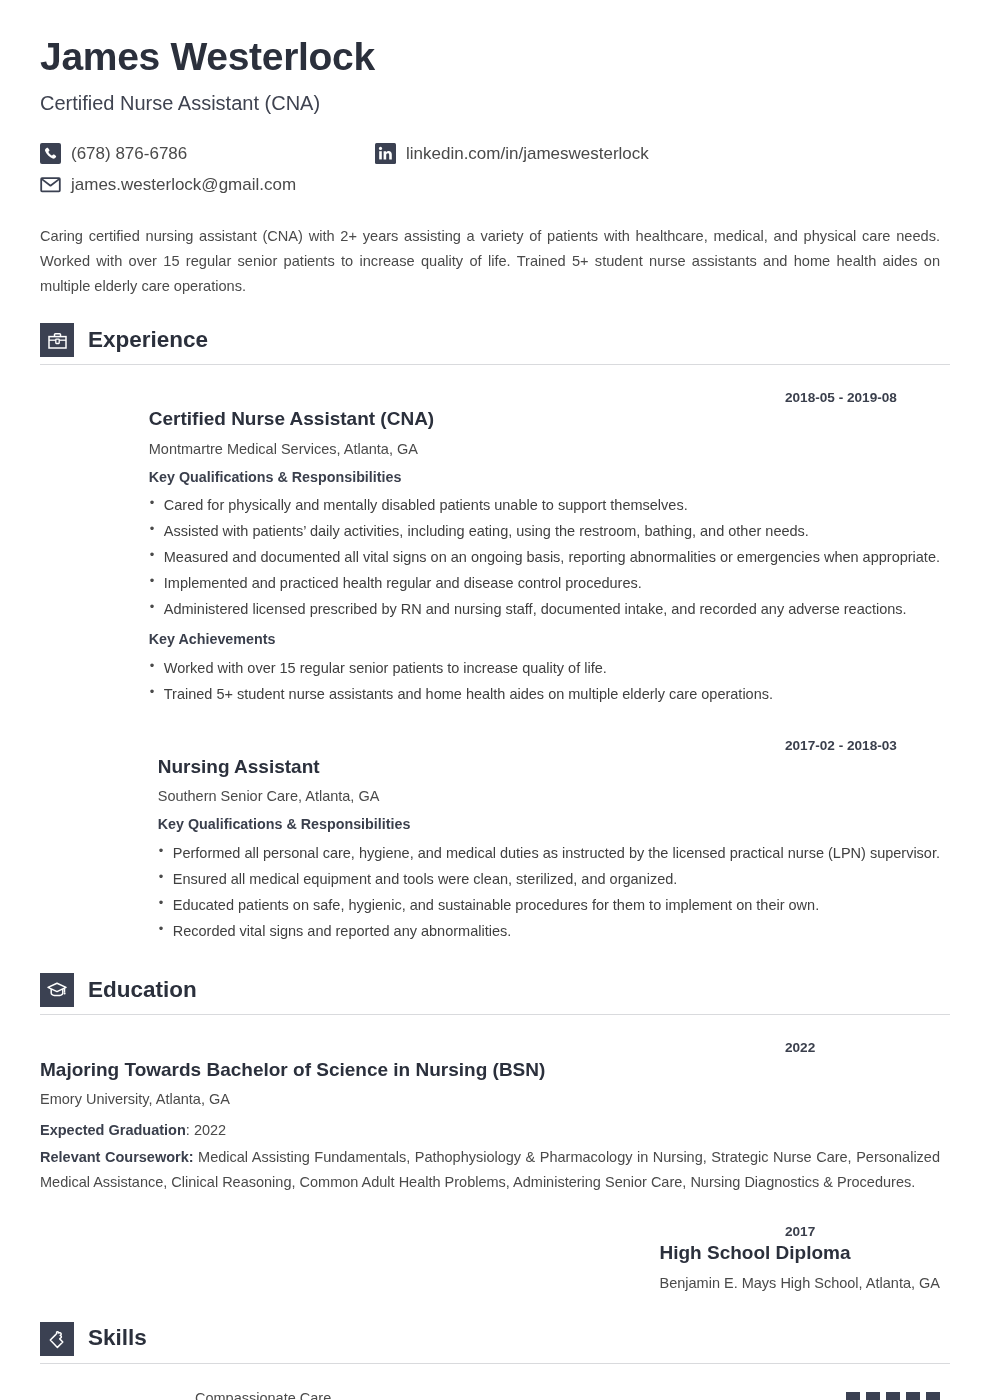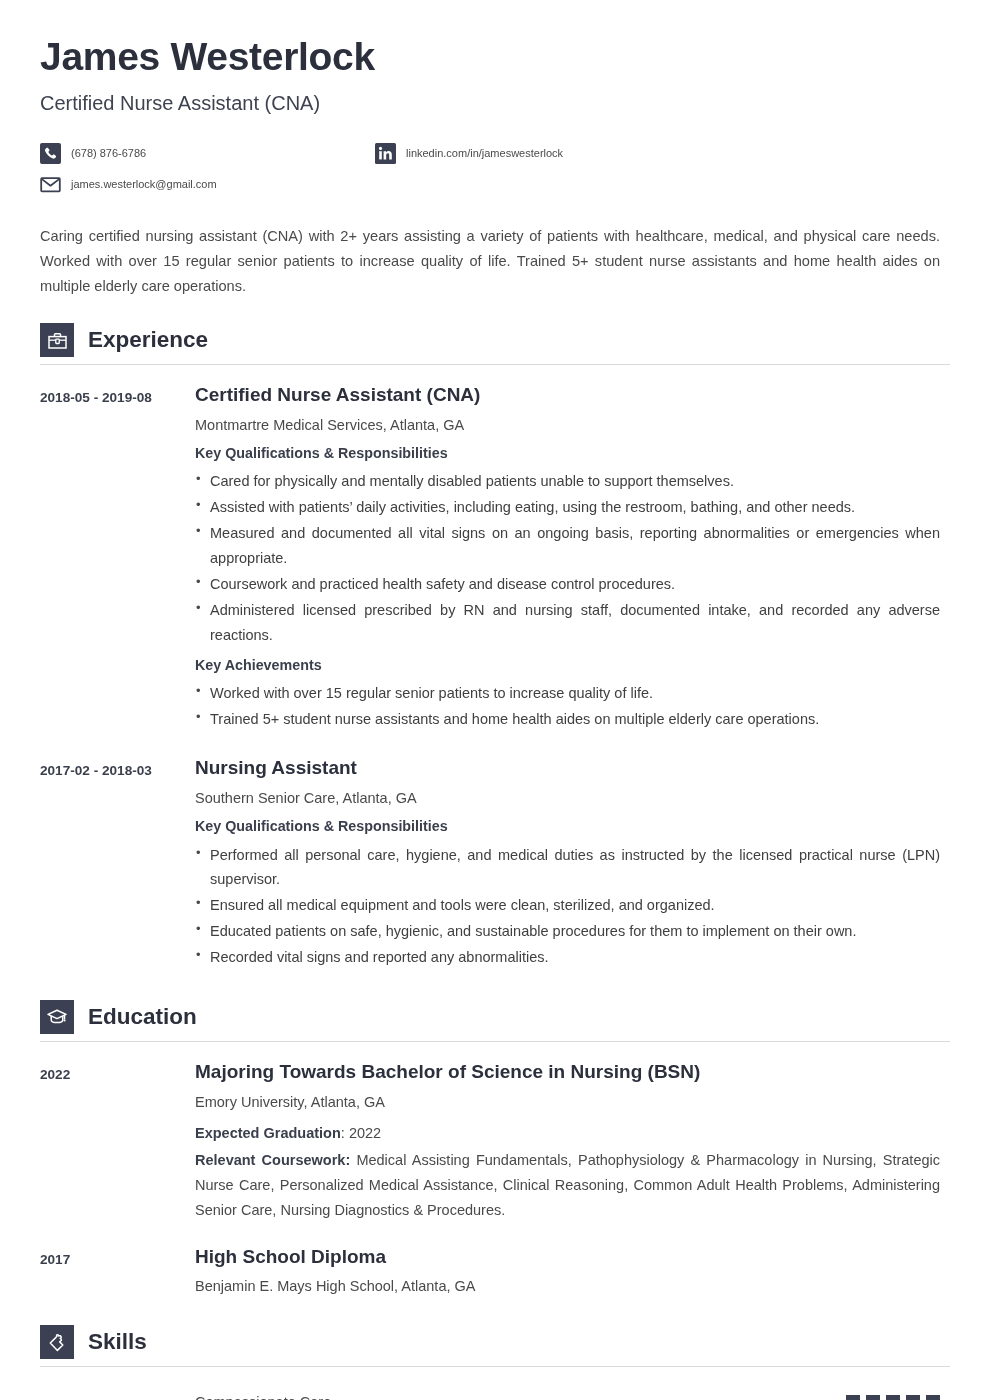--- a/index.html
+++ b/index.html
@@ -46,21 +46,21 @@
   }
   .contact-row {
     display: flex;
     align-items: center;
     height: 26px;
     margin-bottom: 5px;
   }
   .contact-item {
     display: flex;
     align-items: center;
-    font-size: 11px;
+    font-size: 17px;
     color: #4a4a4a;
   }
   .contact-item.col1 { width: 335px; flex: none; }
   .ci-icon {
     width: 21px;
     height: 21px;
     margin-right: 10px;
     flex: none;
     display: block;
   }
@@ -102,22 +102,23 @@
   .sec-rule {
     border-bottom: 1px solid #d9dadd;
     margin-top: 7px;
     margin-bottom: 18px;
     width: 910px;
   }
 
   
   .entry {
     display: flex;
-    align-items: flex-start;
+    align-items: flex-end;
     margin-bottom: 2px;
+    flex-direction: column;
   }
   .entry-date {
     width: 155px;
     flex: none;
     font-size: 13.6px;
     font-weight: bold;
     color: #3a3f4c;
     padding-top: 5px;
     line-height: 1.4;
   }
@@ -259,21 +260,21 @@
   <div class="entry">
     <div class="entry-date">2018-05 - 2019-08</div>
     <div class="entry-body">
       <div class="entry-title">Certified Nurse Assistant (CNA)</div>
       <div class="entry-org">Montmartre Medical Services, Atlanta, GA</div>
       <div class="sub-head">Key Qualifications &amp; Responsibilities</div>
       <ul class="bullets">
         <li>Cared for physically and mentally disabled patients unable to support themselves.</li>
         <li>Assisted with patients’ daily activities, including eating, using the restroom, bathing, and other needs.</li>
         <li>Measured and documented all vital signs on an ongoing basis, reporting abnormalities or emergencies when appropriate.</li>
-        <li>Coursework and practiced health safety and disease control procedures.</li>
+        <li>Implemented and practiced health regular and disease control procedures.</li>
         <li>Administered licensed prescribed by RN and nursing staff, documented intake, and recorded any adverse reactions.</li>
       </ul>
       <div class="sub-head">Key Achievements</div>
       <ul class="bullets">
         <li>Worked with over 15 regular senior patients to increase quality of life.</li>
         <li>Trained 5+ student nurse assistants and home health aides on multiple elderly care operations.</li>
       </ul>
     </div>
   </div>
 

